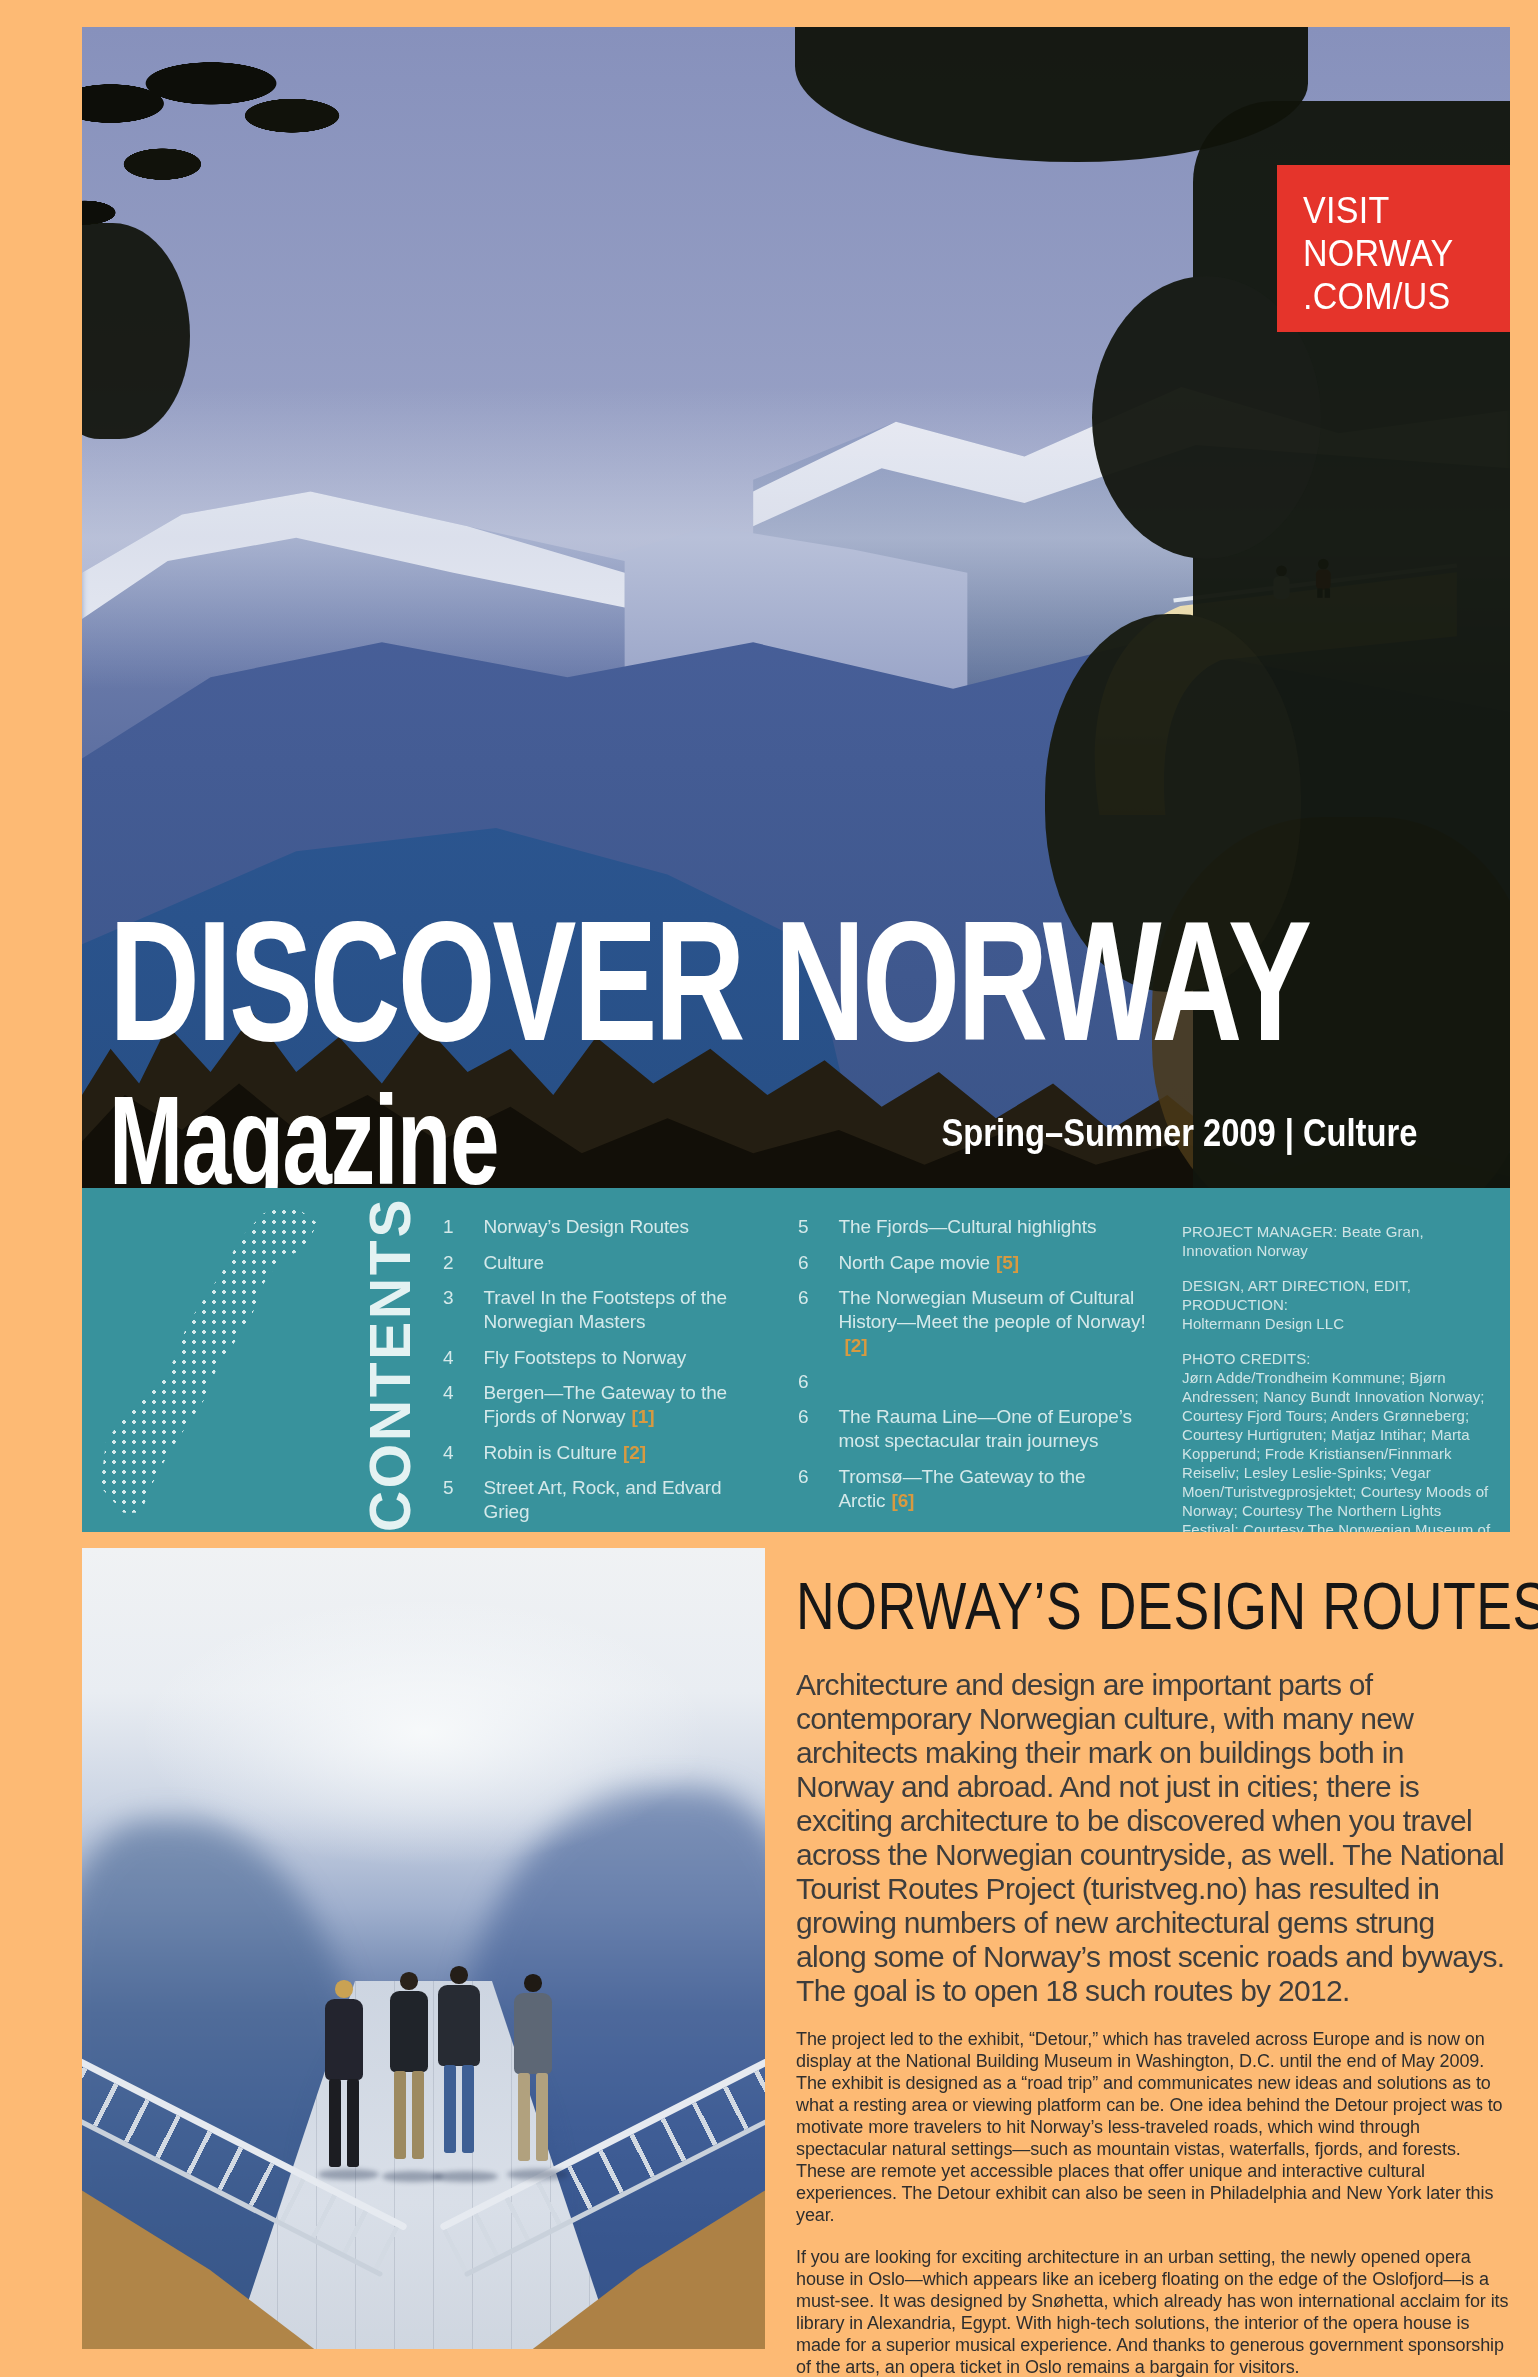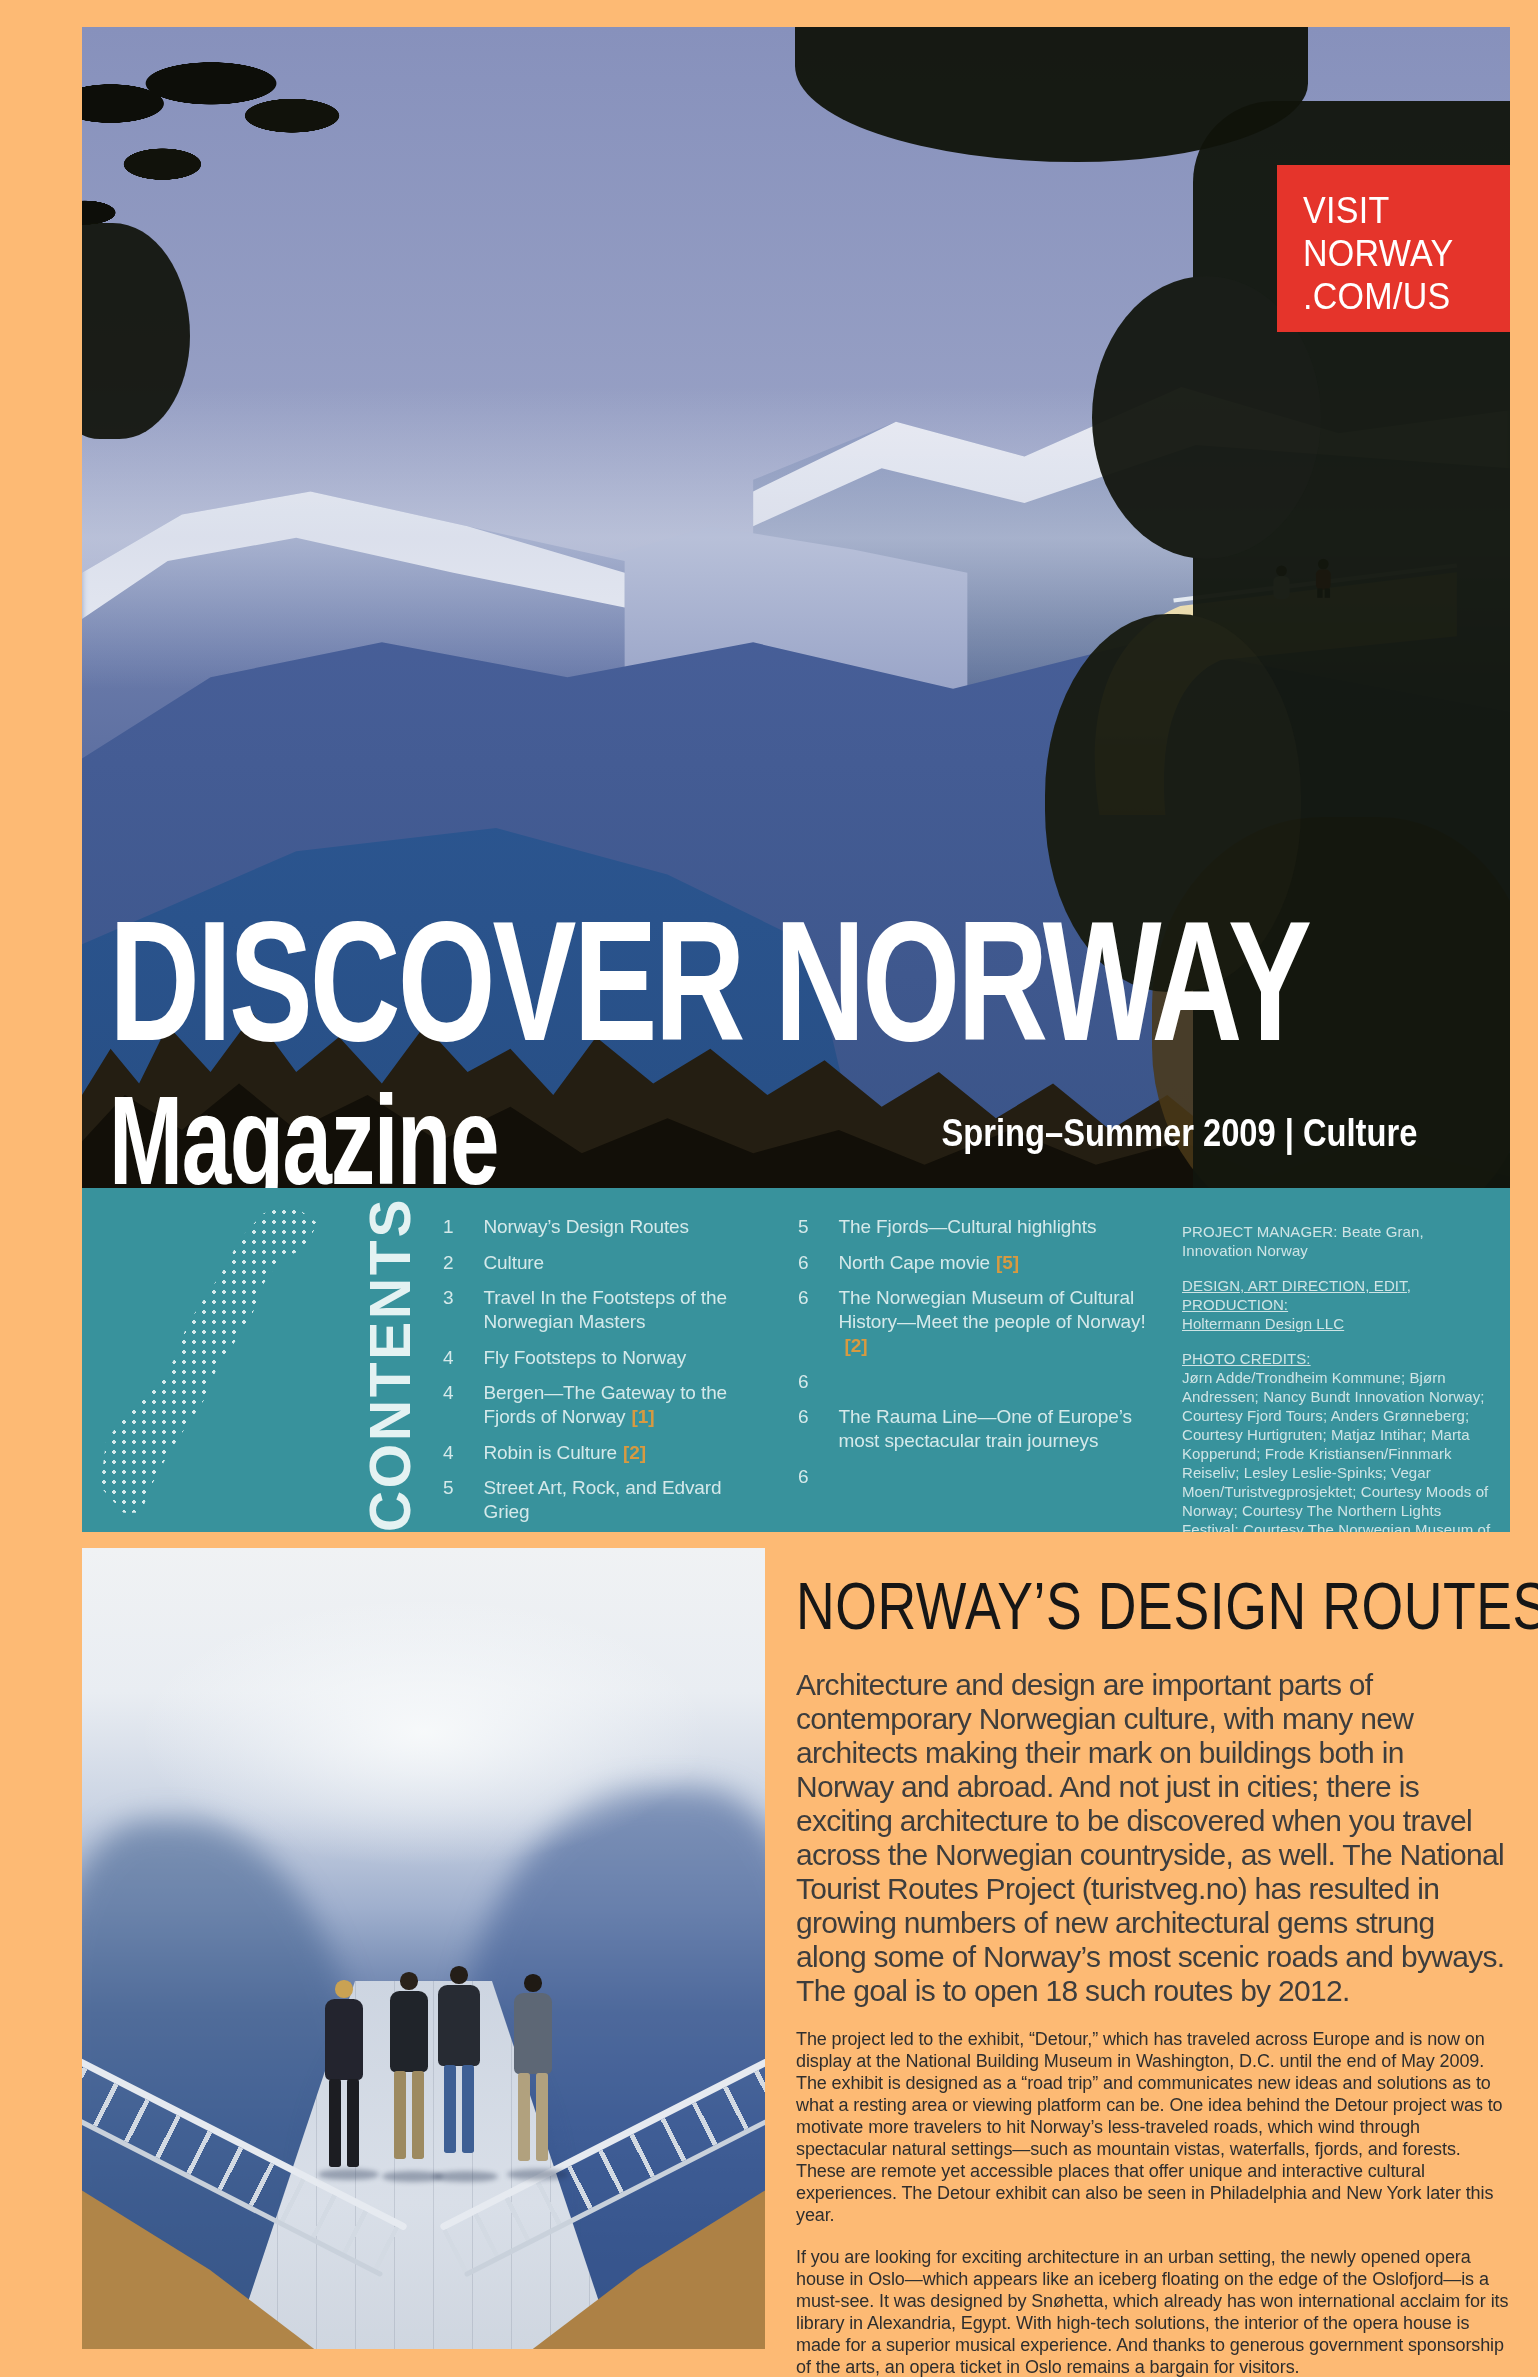--- a/index.html
+++ b/index.html
@@ -73,21 +73,21 @@
   .toc-col1{left:361px;width:324px;}
   .toc-col2{left:716px;width:364px;}
   .toc-item{display:grid;grid-template-columns:23px 1fr;column-gap:17.5px;margin-bottom:11.5px;
     font-size:19px;line-height:24px;letter-spacing:-0.1px;color:#d5e9ea;}
   .toc-ref{color:#d89a40;font-weight:700;}
   .toc-ref:not(:empty){margin-left:6px;}
   .credits{position:absolute;left:1100px;top:34px;width:328px;color:#cfe4e5;
     font-size:15px;line-height:19px;letter-spacing:0.1px;}
   .credit{margin:0 12px 16px 0;}
   .credit .lbl{display:inline;}
-  .credit .blk{display:block;text-decoration:underline;}
+  .credit .blk{display:block;}
 
   
   .photo2{position:absolute;left:82px;top:1548px;width:683px;height:801px;overflow:hidden;
     background:linear-gradient(180deg,#f0f2f4 0%,#e9edf2 18%,#ccd5e4 32%,#9fafcd 45%,#647ca8 58%,#45639b 72%,#35538b 86%,#2b4a80 100%);}
   .mtL{position:absolute;left:-4%;top:34%;width:46%;height:70%;background:#41608f;opacity:.55;filter:blur(15px);
     border-radius:30% 60% 40% 40%;}
   .mtR{position:absolute;right:-6%;top:30%;width:52%;height:74%;background:#3c5a92;opacity:.55;filter:blur(15px);
     border-radius:55% 30% 40% 40%;}
   .mtC{position:absolute;left:34%;top:58%;width:34%;height:50%;background:#2e4c82;opacity:.5;filter:blur(16px);border-radius:50%;}
   .fogpatch{position:absolute;left:8%;top:6%;width:84%;height:34%;background:radial-gradient(ellipse at center,rgba(248,250,251,.95),rgba(248,250,251,0) 70%);}
@@ -244,20 +244,21 @@
           <span class="toc-num">6</span>
         </div>
 
         <div class="toc-item">
           <span class="toc-num">6</span>
           <span class="toc-label"><span>The Rauma Line—One of Europe’s most spectacular train journeys</span><span class="toc-ref"></span></span>
         </div>
 
         <div class="toc-item">
           <span class="toc-num">6</span>
+          <span class="toc-label"><span>Tromsø—The Gateway to the Arctic</span><span class="toc-ref">[6]</span></span>
         </div>
 
       </div>
 
     <div class="credits">
       <p class="credit"><span class="lbl">PROJECT MANAGER: </span><span>Beate Gran, Innovation Norway</span></p>
       <p class="credit">
           <span class="blk">DESIGN, ART DIRECTION, EDIT, PRODUCTION:</span>
           <span class="blk">Holtermann Design LLC</span>
         </p>

